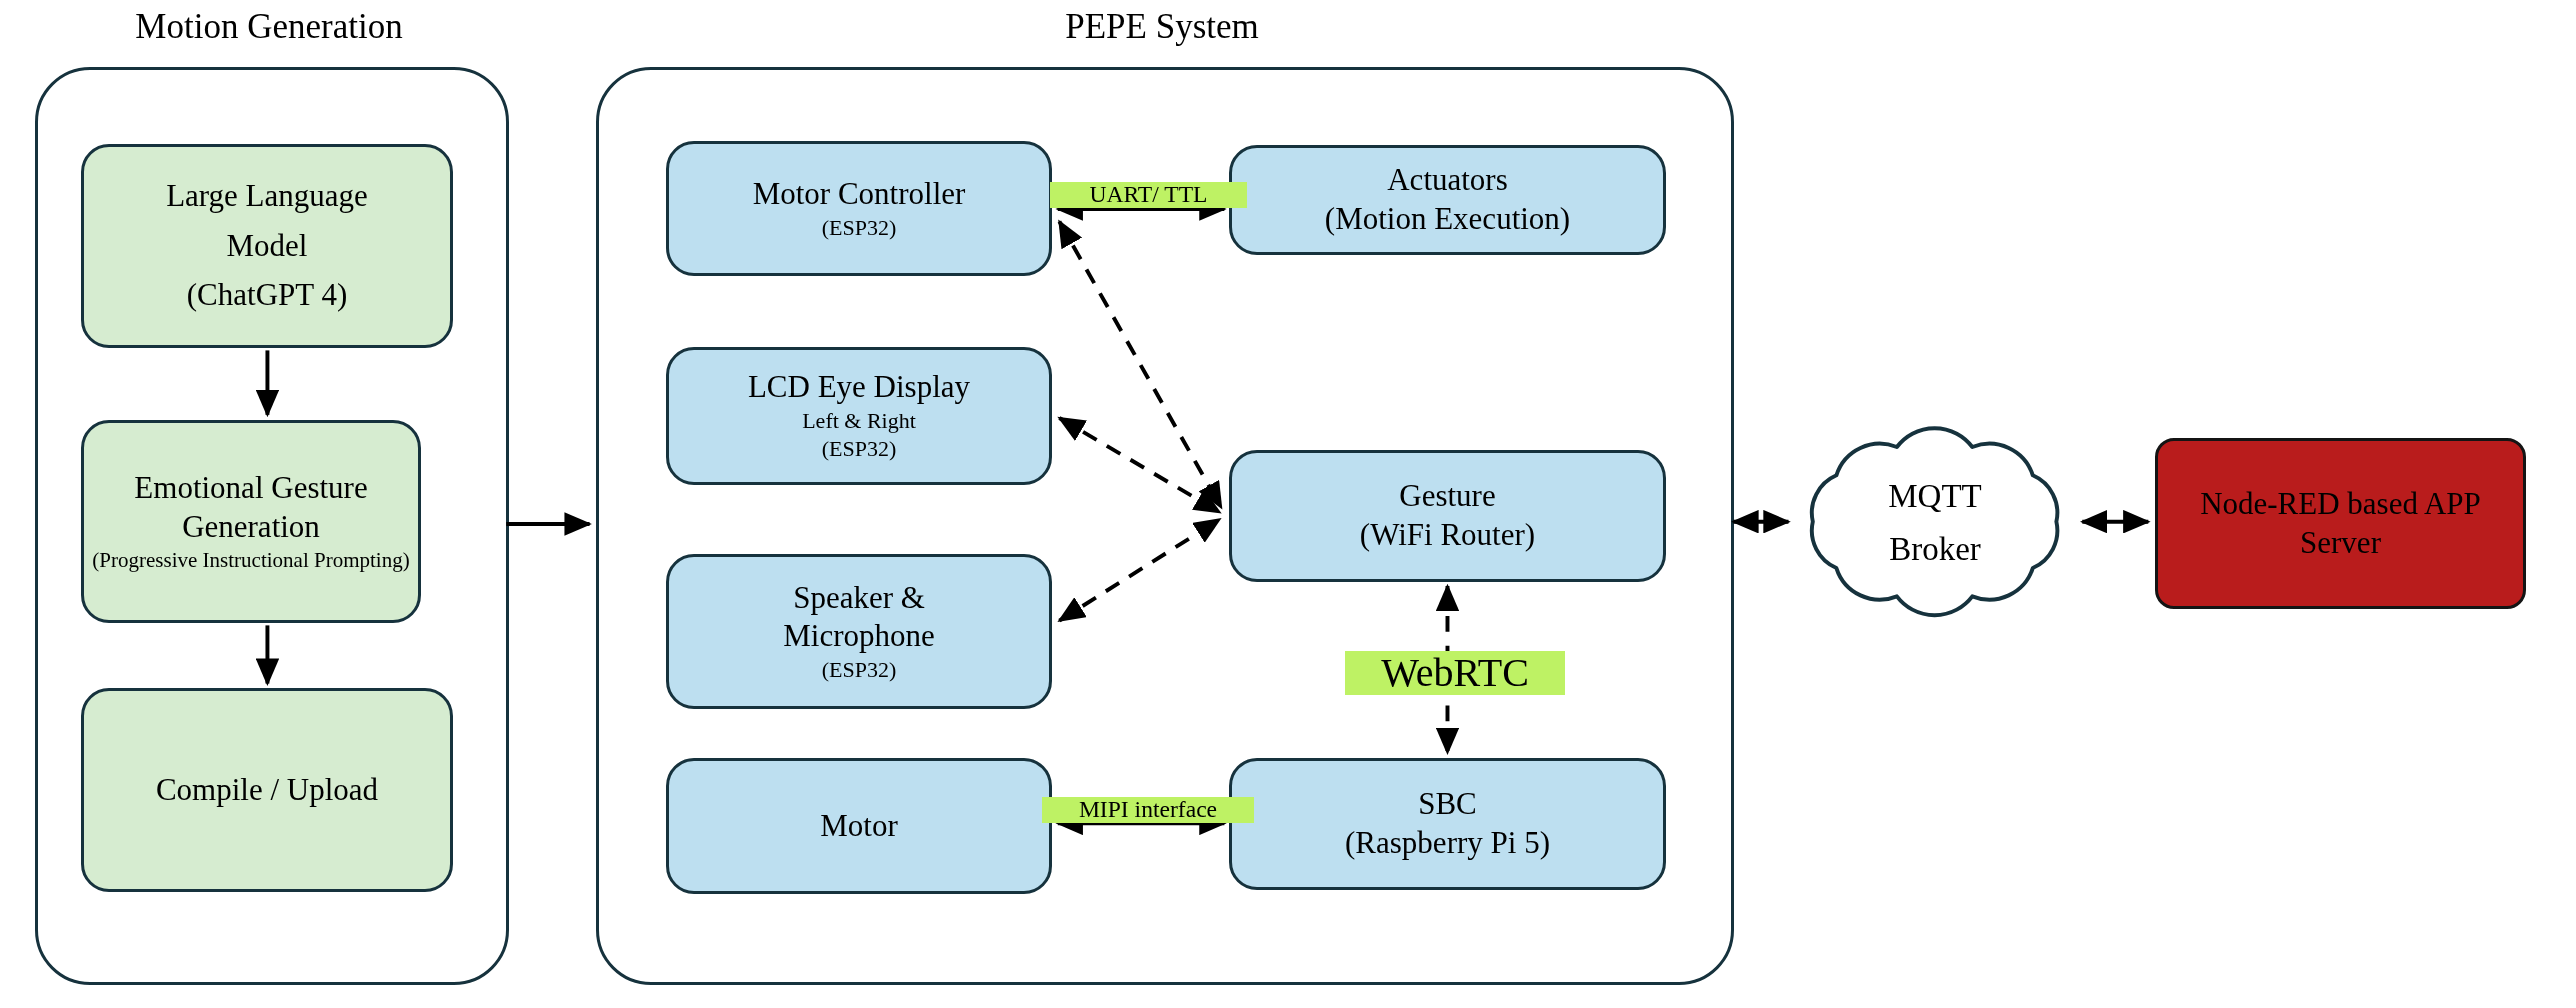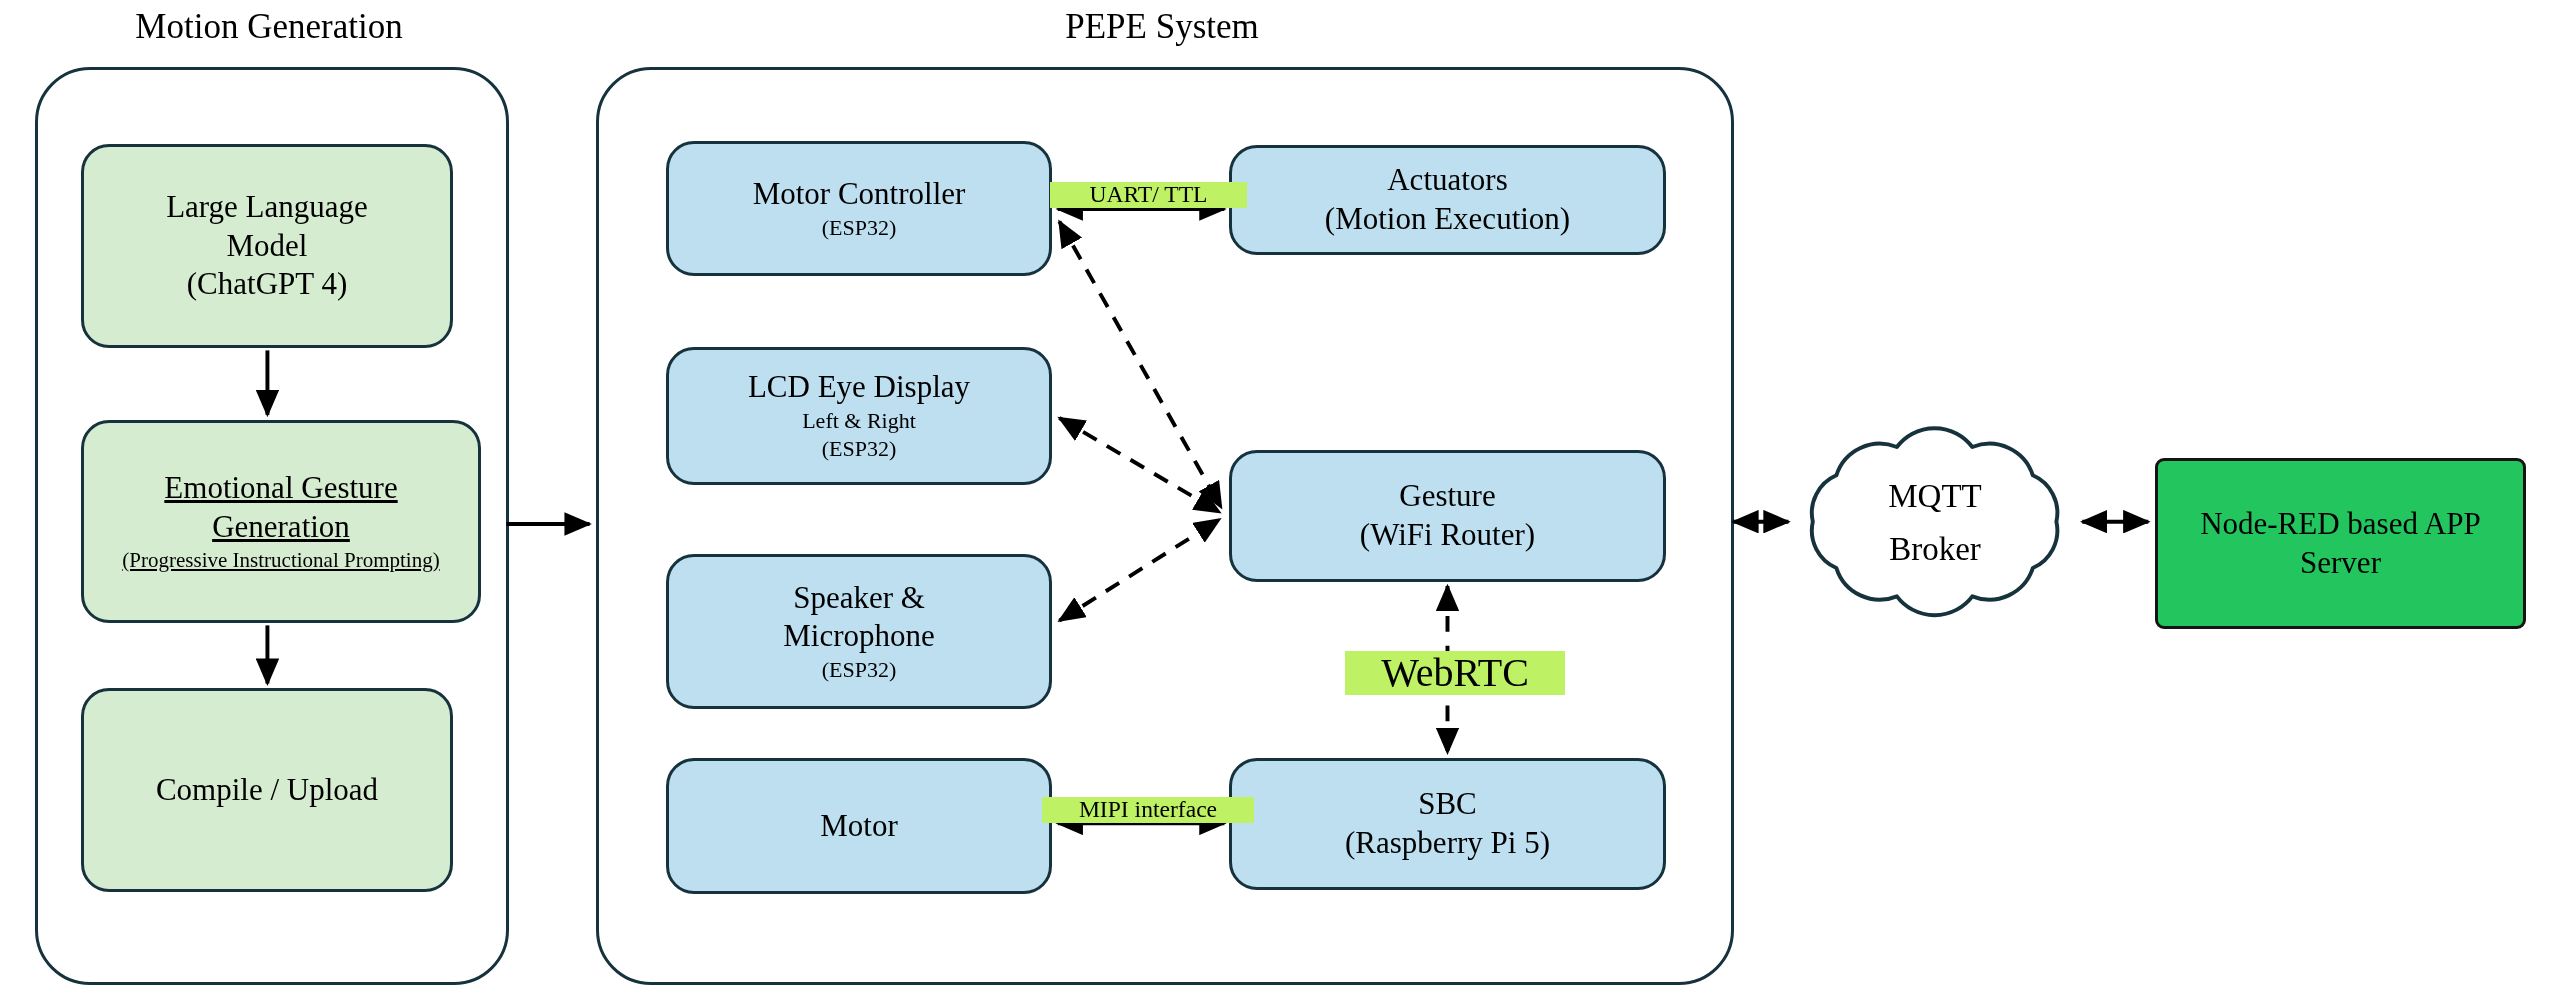--- a/index.html
+++ b/index.html
@@ -15,48 +15,48 @@
   }
   .node{
     position:absolute;border:3.1px solid #16323d;border-radius:28px;
     display:flex;flex-direction:column;align-items:center;justify-content:center;
     text-align:center;box-sizing:border-box;
   }
   .node .main{font-size:31px;line-height:1.25;}
   .node .sub{font-size:22px;line-height:1.28;}
   .green{background:#d6ecd0;}
   .blue{background:#bddff0;}
-  .peach{background:#22c55e;border-color:#141414;border-width:3.9px;border-radius:9px;margin-top:20px;}
+  .peach{background:#b91c1c;border-color:#141414;border-width:3.9px;border-radius:19px;}
   .egg-sub{font-size:21px;line-height:1.3;}
   .edge-label{
     position:absolute;background:#bef264;text-align:center;font-size:23.6px;line-height:1.1;
     padding:0 8px;
   }
   .webrtc-label{font-size:40px;}
   .cloud-text{
     position:absolute;text-align:center;font-size:33px;line-height:1.6;
   }
   svg.layer{position:absolute;left:0;top:0;}
 </style>
 </head>
 <body>
 
 <div class="title" style="left:35px;top:7.9px;width:468px;">Motion Generation</div>
 <div class="title" style="left:596px;top:7.9px;width:1132px;">PEPE System</div>
 
 <div class="group" style="left:35px;top:67px;width:468px;height:912px;"></div>
 <div class="group" style="left:596px;top:67px;width:1132px;height:912px;"></div>
 
-<div class="node green" style="left:81px;top:144px;width:372px;height:204px;">
+<div class="node green" style="left:81px;top:144px;width:372px;height:204px;gap:11px;">
   <span class="main">Large Language</span>
   <span class="main">Model</span>
   <span class="main">(ChatGPT 4)</span>
 </div>
 
-<div class="node green" style="left:81px;top:420px;width:400px;height:203px;text-decoration:underline;">
+<div class="node green" style="left:81px;top:420px;width:340px;height:203px;">
   <span class="main">Emotional Gesture</span>
   <span class="main">Generation</span>
   <span class="egg-sub">(Progressive Instructional Prompting)</span>
 </div>
 
 <div class="node green" style="left:81px;top:688px;width:372px;height:204px;text-align:center;">
   <span class="main">Compile / Upload</span>
 </div>
 
 <div class="node blue" style="left:666px;top:141px;width:386px;height:135px;">

